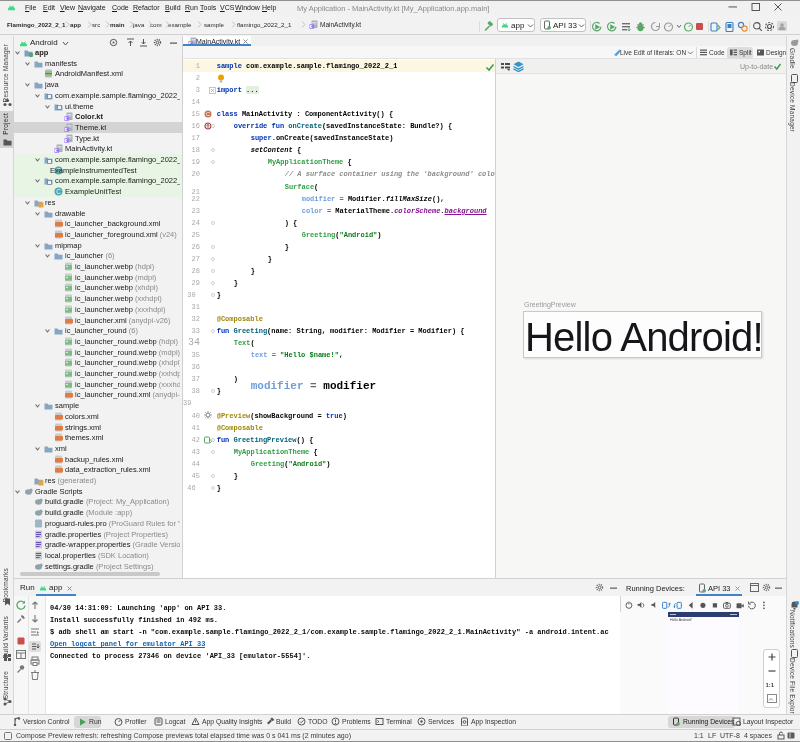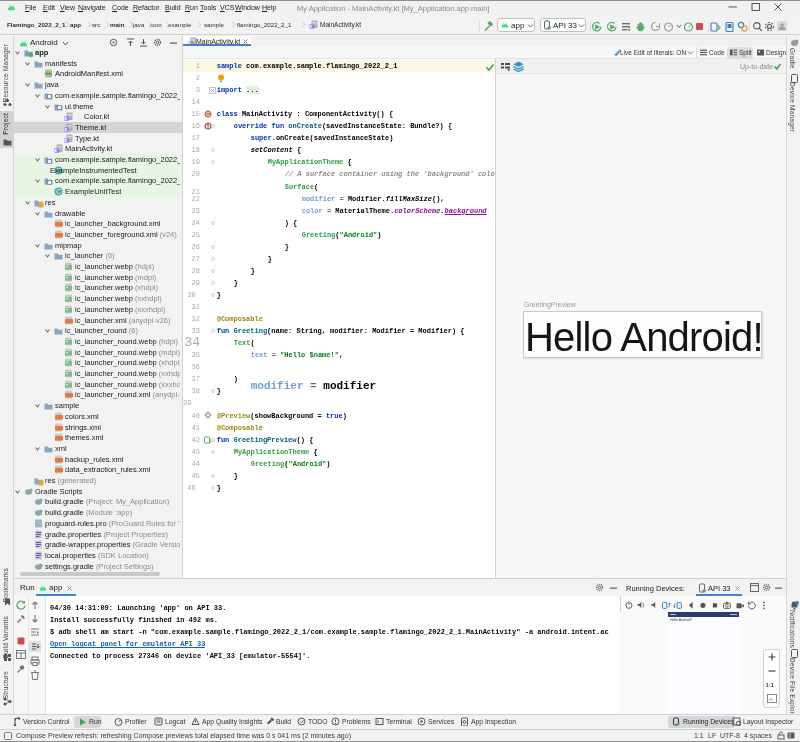--- a/index.html
+++ b/index.html
@@ -316,21 +316,21 @@
     <rect x="0.5" y="0.5" width="4" height="4" fill="#f2f2f2" stroke="#5c7999" stroke-width="0.7"></rect>
   </svg>
 <div class="a" style="left:65px;top:101.5px;font-size:7.5px;color:#1a1a1a;font-weight:normal;white-space:nowrap;max-width:115px;overflow:hidden">ui.theme</div>
 <svg class="a" style="left:64px;top:112.19999999999999px" width="9" height="9" viewBox="0 0 9 9">
     <rect x="2.5" y="0.5" width="6" height="7.5" rx="0.5" fill="#a6b1ba"></rect>
     <rect x="3.5" y="2" width="4" height="0.8" fill="#e8ecee"></rect>
     <rect x="3.5" y="3.6" width="4" height="0.8" fill="#e8ecee"></rect>
     <rect x="0.5" y="4.2" width="4.6" height="4.6" fill="#9b7cf5"></rect>
     <path d="M1.5 5 v3 m0 -1.5 l1.6-1.5 m-1.6 1.5 l1.6 1.5" stroke="#fff" stroke-width="0.8" fill="none"></path>
   </svg>
-<div class="a" style="left:84px;top:112.2px;font-size:7.5px;color:#1a1a1a;font-weight:normal;white-space:nowrap;max-width:105px;overflow:hidden">Color.kt</div>
+<div class="a" style="left:75px;top:112.2px;font-size:7.5px;color:#1a1a1a;font-weight:bold;white-space:nowrap;max-width:105px;overflow:hidden">Color.kt</div>
 <div class="a" style="left:14px;top:121.9px;width:168px;height:10.7px;background:#d4d4d4"></div>
 <svg class="a" style="left:64px;top:122.89999999999999px" width="9" height="9" viewBox="0 0 9 9">
     <rect x="2.5" y="0.5" width="6" height="7.5" rx="0.5" fill="#a6b1ba"></rect>
     <rect x="3.5" y="2" width="4" height="0.8" fill="#e8ecee"></rect>
     <rect x="3.5" y="3.6" width="4" height="0.8" fill="#e8ecee"></rect>
     <rect x="0.5" y="4.2" width="4.6" height="4.6" fill="#9b7cf5"></rect>
     <path d="M1.5 5 v3 m0 -1.5 l1.6-1.5 m-1.6 1.5 l1.6 1.5" stroke="#fff" stroke-width="0.8" fill="none"></path>
   </svg>
 <div class="a" style="left:75px;top:122.9px;font-size:7.5px;color:#1a1a1a;font-weight:normal;white-space:nowrap;max-width:105px;overflow:hidden">Theme.kt</div>
 <svg class="a" style="left:64px;top:133.6px" width="9" height="9" viewBox="0 0 9 9">
@@ -719,21 +719,21 @@
 <div class="a mono" style="left:250.7px;top:264.9px;height:12.05px;line-height:12.05px;font-size:7px;font-weight:bold;color:#000;white-space:pre;max-width:245px;overflow:hidden"><b>}</b></div>
 <div class="a mono" style="left:183px;top:276.9px;width:17px;height:12.05px;line-height:12.05px;font-size:7px;color:#a9a9a9;text-align:right">29</div>
 <div class="a mono" style="left:233.7px;top:276.9px;height:12.05px;line-height:12.05px;font-size:7px;font-weight:bold;color:#000;white-space:pre;max-width:262px;overflow:hidden"><b>}</b></div>
 <div class="a mono" style="left:183px;top:289.0px;width:17px;height:12.05px;line-height:12.05px;font-size:7px;color:#a9a9a9;text-align:center">30</div>
 <div class="a mono" style="left:216.7px;top:289.0px;height:12.05px;line-height:12.05px;font-size:7px;font-weight:bold;color:#000;white-space:pre;max-width:279px;overflow:hidden"><b>}</b></div>
 <div class="a mono" style="left:183px;top:301.0px;width:17px;height:12.05px;line-height:12.05px;font-size:7px;color:#a9a9a9;text-align:right">31</div>
 <div class="a mono" style="left:183px;top:313.1px;width:17px;height:12.05px;line-height:12.05px;font-size:7px;color:#a9a9a9;text-align:right">32</div>
 <div class="a mono" style="left:216.7px;top:313.1px;height:12.05px;line-height:12.05px;font-size:7px;font-weight:bold;color:#000;white-space:pre;max-width:279px;overflow:hidden"><span class="an">@Composable</span></div>
 <div class="a mono" style="left:183px;top:325.1px;width:17px;height:12.05px;line-height:12.05px;font-size:7px;color:#a9a9a9;text-align:right">33</div>
 <div class="a mono" style="left:216.7px;top:325.1px;height:12.05px;line-height:12.05px;font-size:7px;font-weight:bold;color:#000;white-space:pre;max-width:279px;overflow:hidden"><span class="kw">fun</span> <span class="fd">Greeting</span>(name: String, modifier: Modifier = Modifier) <b>{</b></div>
-<div class="a mono" style="left:183px;top:337.2px;width:17px;height:12.05px;line-height:12.05px;font-size:13px;color:#a9a9a9;text-align:right">34</div>
+<div class="a mono" style="left:183px;top:337.2px;width:17px;height:12.05px;line-height:12.05px;font-size:10px;color:#a9a9a9;text-align:right">34</div>
 <div class="a mono" style="left:233.7px;top:337.2px;height:12.05px;line-height:12.05px;font-size:7px;font-weight:bold;color:#000;white-space:pre;max-width:262px;overflow:hidden"><span class="cp">Text</span>(</div>
 <div class="a mono" style="left:183px;top:349.2px;width:17px;height:12.05px;line-height:12.05px;font-size:7px;color:#a9a9a9;text-align:right">35</div>
 <div class="a mono" style="left:250.7px;top:349.2px;height:12.05px;line-height:12.05px;font-size:7px;font-weight:bold;color:#000;white-space:pre;max-width:245px;overflow:hidden"><span class="na">text</span> <span class="op">=</span> <span class="st">"Hello <b>$name</b>!"</span>,</div>
 <div class="a mono" style="left:183px;top:361.2px;width:17px;height:12.05px;line-height:12.05px;font-size:7px;color:#a9a9a9;text-align:right">36</div>
 <div class="a mono" style="left:250.7px;top:380px;height:12.05px;line-height:12.05px;font-size:11px;font-weight:bold;color:#000;white-space:pre;max-width:245px;overflow:hidden"><span class="na">modifier</span> <span class="op">=</span> modifier</div>
 <div class="a mono" style="left:183px;top:373.3px;width:17px;height:12.05px;line-height:12.05px;font-size:7px;color:#a9a9a9;text-align:right">37</div>
 <div class="a mono" style="left:233.7px;top:373.3px;height:12.05px;line-height:12.05px;font-size:7px;font-weight:bold;color:#000;white-space:pre;max-width:262px;overflow:hidden">)</div>
 <div class="a mono" style="left:183px;top:385.4px;width:17px;height:12.05px;line-height:12.05px;font-size:7px;color:#a9a9a9;text-align:right">38</div>
 <div class="a mono" style="left:216.7px;top:385.4px;height:12.05px;line-height:12.05px;font-size:7px;font-weight:bold;color:#000;white-space:pre;max-width:279px;overflow:hidden"><b>}</b></div>
 <div class="a mono" style="left:183px;top:397.4px;width:17px;height:12.05px;line-height:12.05px;font-size:7px;color:#a9a9a9;">39</div>

